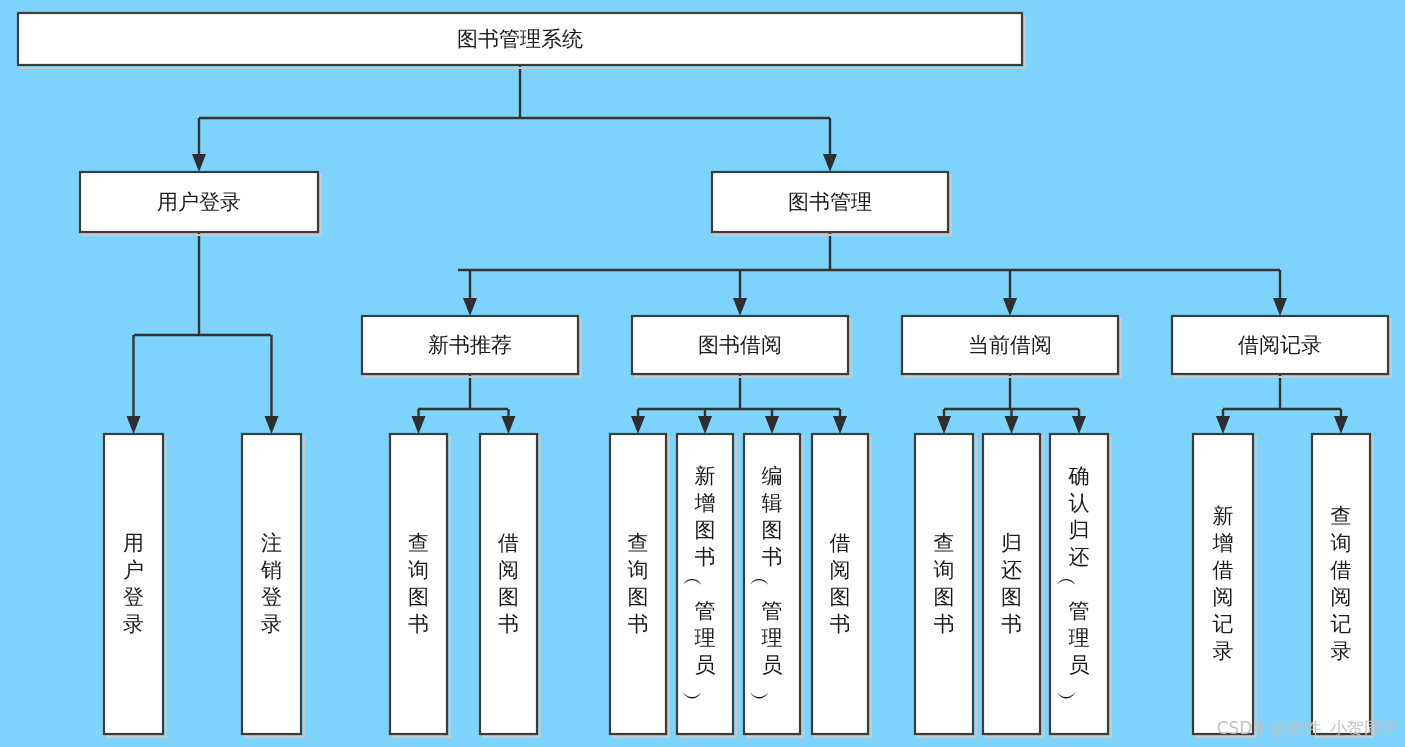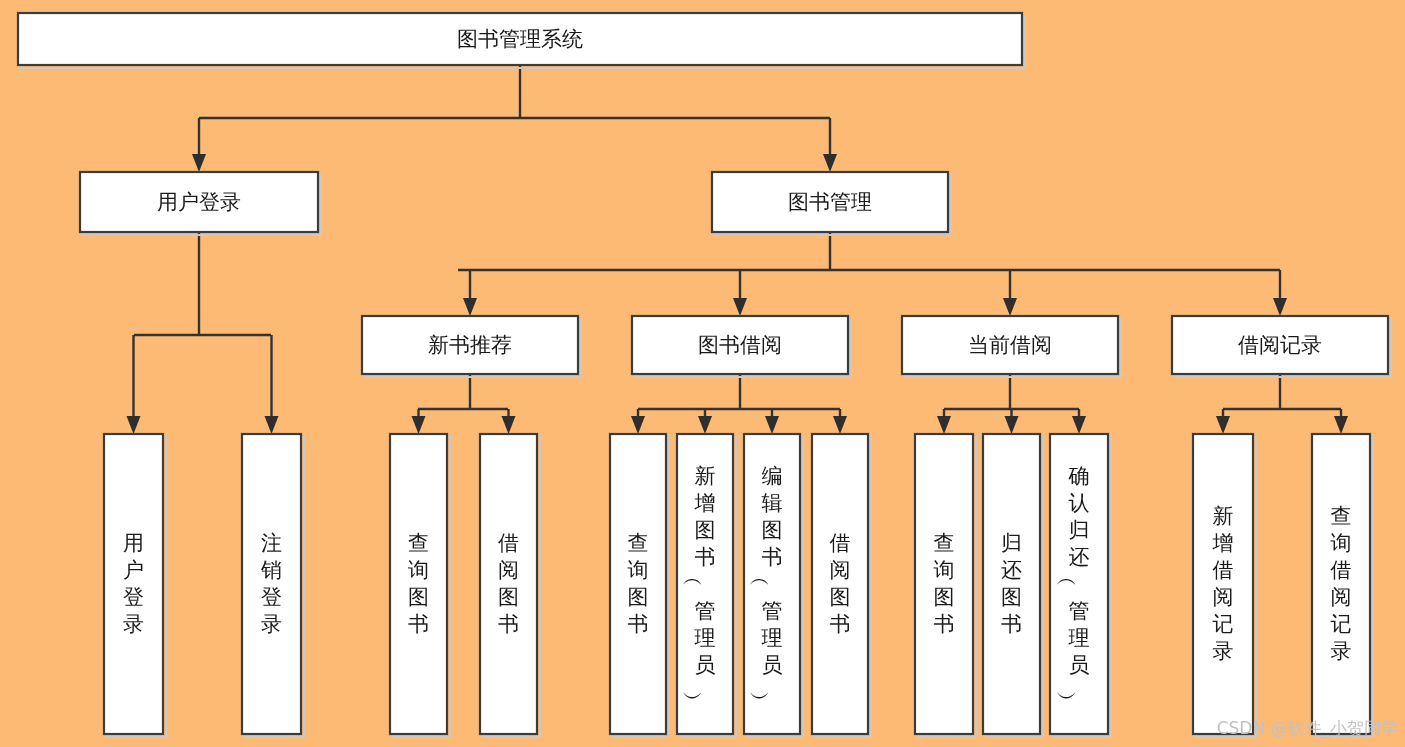--- a/index.html
+++ b/index.html
@@ -11,21 +11,21 @@
   body {
     width: 1405px;
     height: 747px;
     overflow: hidden;
     font-family: "DejaVu Sans", "Liberation Sans", sans-serif;
   }
   #diagram-root {
     position: relative;
     width: 1405px;
     height: 747px;
-    background: #fdba74;
+    background: #7dd3fc;
   }
   svg.diagram-canvas {
     position: absolute;
     left: 0;
     top: 0;
     width: 1405px;
     height: 747px;
     display: block;
   }
   .node-box {

